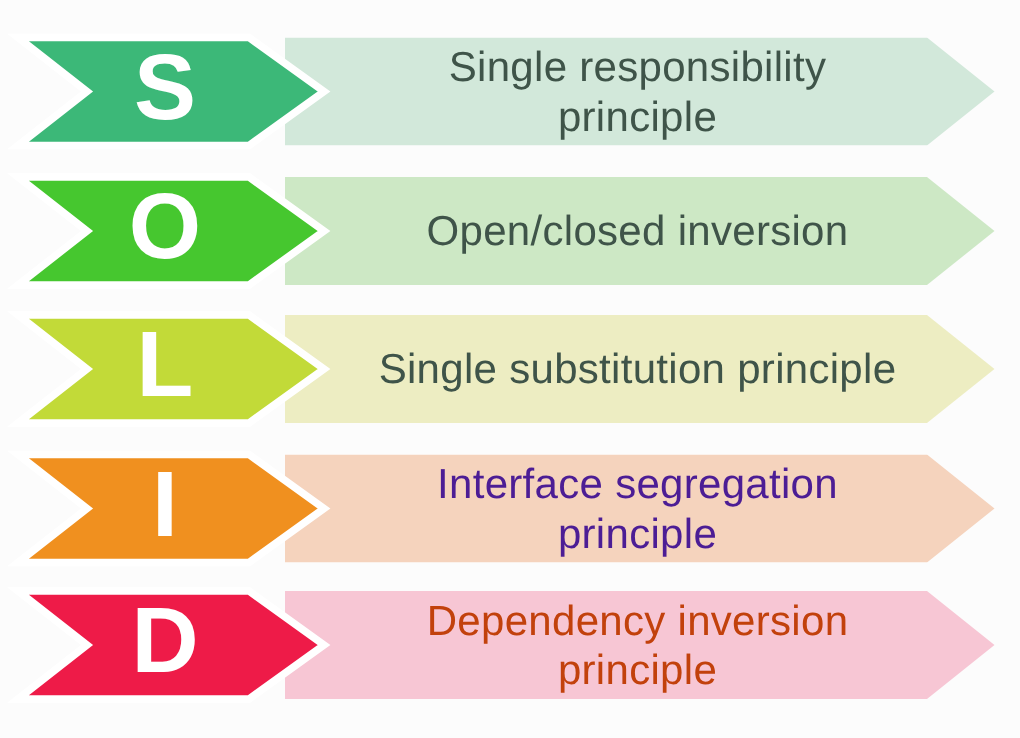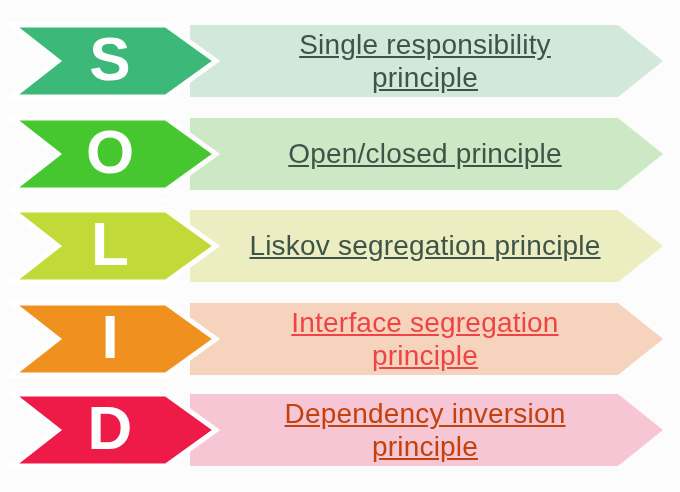--- a/index.html
+++ b/index.html
@@ -66,21 +66,20 @@
     height: 72px;
     z-index: 2;
     display: flex;
     align-items: center;
     justify-content: center;
     text-align: center;
     font-size: 28px;
     line-height: 1.18;
     white-space: pre-line;
     letter-spacing: 0.2px;
-    text-decoration: underline;
   }
   
   .row-0 { top: 21px; }
   .row-1 { top: 114px; }
   .row-2 { top: 206px; }
   .row-3 { top: 299px; }
   .row-4 { top: 390px; }
 </style>
 </head>
 <body style="background: rgb(252, 252, 252);">
@@ -100,43 +99,43 @@
   </div>
 
   <div class="row row-1">
     <svg class="band-svg" viewBox="0 0 475 72" aria-hidden="true">
       <polygon points="0,0 428,0 473,36 428,72 0,72" fill="#cde8c5"></polygon>
     </svg>
     <svg class="chevron-svg" viewBox="0 0 216 80" aria-hidden="true">
       <polygon points="4,4 158,4 208,40 158,76 4,76 50,40" stroke-width="5" stroke-linejoin="miter" stroke="#ffffff" fill="#46c72f"></polygon>
     </svg>
     <div class="letter" style="color: rgb(255, 255, 255);">O</div>
-    <div class="label" style="color: rgb(63, 84, 73);">Open/closed principle</div>
+    <div class="label" style="color: rgb(63, 84, 73);">Open/closed inversion</div>
   </div>
 
   <div class="row row-2">
     <svg class="band-svg" viewBox="0 0 475 72" aria-hidden="true">
       <polygon points="0,0 428,0 473,36 428,72 0,72" fill="#ededc2"></polygon>
     </svg>
     <svg class="chevron-svg" viewBox="0 0 216 80" aria-hidden="true">
       <polygon points="4,4 158,4 208,40 158,76 4,76 50,40" stroke-width="5" stroke-linejoin="miter" stroke="#ffffff" fill="#c2da38"></polygon>
     </svg>
     <div class="letter" style="color: rgb(255, 255, 255);">L</div>
-    <div class="label" style="color: rgb(63, 84, 73);">Liskov segregation principle</div>
+    <div class="label" style="color: rgb(63, 84, 73);">Single substitution principle</div>
   </div>
 
   <div class="row row-3">
     <svg class="band-svg" viewBox="0 0 475 72" aria-hidden="true">
       <polygon points="0,0 428,0 473,36 428,72 0,72" fill="#f5d3bd"></polygon>
     </svg>
     <svg class="chevron-svg" viewBox="0 0 216 80" aria-hidden="true">
       <polygon points="4,4 158,4 208,40 158,76 4,76 50,40" stroke-width="5" stroke-linejoin="miter" stroke="#ffffff" fill="#f0901f"></polygon>
     </svg>
     <div class="letter" style="color: rgb(255, 255, 255);">I</div>
-    <div class="label" style="color: #ef4444;">Interface segregation
+    <div class="label" style="color: #4c1d95;">Interface segregation
 principle</div>
   </div>
 
   <div class="row row-4">
     <svg class="band-svg" viewBox="0 0 475 72" aria-hidden="true">
       <polygon points="0,0 428,0 473,36 428,72 0,72" fill="#f7c6d4"></polygon>
     </svg>
     <svg class="chevron-svg" viewBox="0 0 216 80" aria-hidden="true">
       <polygon points="4,4 158,4 208,40 158,76 4,76 50,40" stroke-width="5" stroke-linejoin="miter" stroke="#ffffff" fill="#ee1b48"></polygon>
     </svg>

